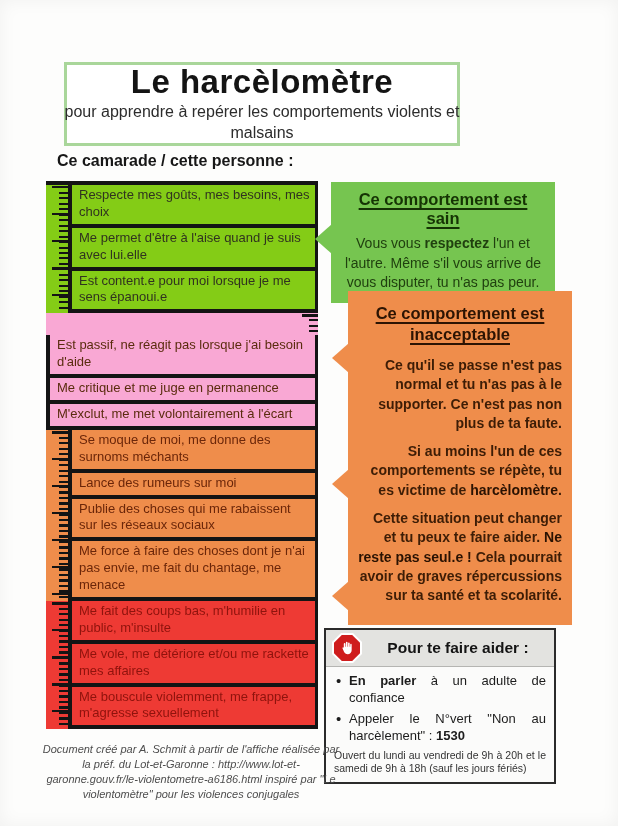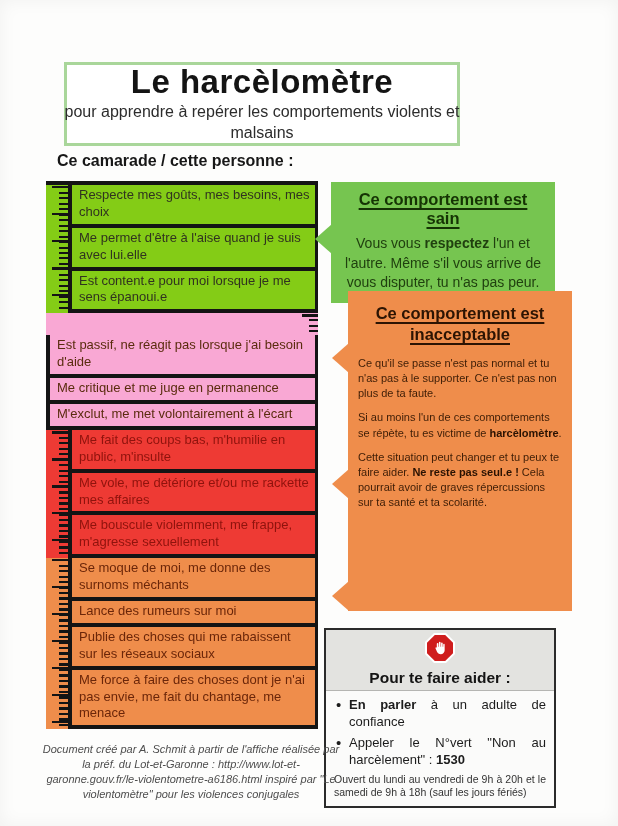--- a/index.html
+++ b/index.html
@@ -45,28 +45,28 @@
   .healthy h2 { text-align:center; font-size:16.5px; font-weight:bold; color:#153304;
       text-decoration:underline; text-decoration-thickness:2px; text-underline-offset:3px; margin-bottom:6px; }
   .healthy p { text-align:center; font-size:14px; line-height:1.4; color:#20400f; }
 
   .warning { top:291px; background:#ef8d4b; min-height:320px;margin-left:17px; }
   .warning .tail-1 { border-right-color:#ef8d4b; top:52px; }
   .warning .tail-2 { border-right-color:#ef8d4b; top:178px; }
   .warning .tail-3 { border-right-color:#ef8d4b; top:290px; }
   .warning h2 { text-align:center; font-size:16.5px; font-weight:bold; color:#2c1403; line-height:1.3;
       text-decoration:underline; text-decoration-thickness:2px; text-underline-offset:3px; margin:4px 6px 10px; }
-  .warning p { text-align:left; font-size:11px; line-height:1.38; color:#3d1d06; margin-bottom:9px; }
+  .warning p { text-align:right; font-size:14px; line-height:1.38; color:#3d1d06; margin-bottom:9px;font-weight:bold; }
   .warning b { color:#2a1202; }
 
   
   .help { position:absolute; left:324px; top:628px; width:232px; background:#fbfbfa;
           border:2px solid #2b2b2b; }
   .help-header { display:flex; align-items:center; gap:6px; background:#e3e3e0;
-          border-bottom:1px solid #b5b5b2; padding:3px 6px;flex-direction:column; }
+          border-bottom:1px solid #b5b5b2; padding:3px 6px; }
   .octagon-outer { width:30px; height:30px; flex:0 0 30px; background:#ffffff; display:flex; align-items:center; justify-content:center;
           clip-path:polygon(30% 0,70% 0,100% 30%,100% 70%,70% 100%,30% 100%,0 70%,0 30%); }
   .octagon-inner { width:26px; height:26px; background:#cf1d1d; display:flex; align-items:center; justify-content:center;
           clip-path:polygon(30% 0,70% 0,100% 30%,100% 70%,70% 100%,30% 100%,0 70%,0 30%); }
   .help-title { flex:1; text-align:center; font-size:15.5px; font-weight:bold; color:#141414; }
   .help-body { padding:5px 8px 6px; }
   .help-body ul { list-style:none; }
   .help-body li { position:relative; padding-left:15px; font-size:13px; line-height:1.32;
           text-align:justify; color:#1c1c1c; margin-bottom:4px; }
   .help-body li::before { content:"•"; position:absolute; left:2px; top:-1px; font-size:15px; }
@@ -101,36 +101,36 @@
 
     <div class="section sec-lorange">
       <div class="ruler"></div>
       <div class="rows">
         <div class="row">Est passif, ne réagit pas lorsque j'ai besoin d'aide</div>
         <div class="row">Me critique et me juge en permanence</div>
         <div class="row">M'exclut, me met volontairement à l'écart</div>
       </div>
     </div>
 
-    <div class="section sec-red">
-      <div class="ruler"></div>
-      <div class="rows">
-        <div class="row">Me fait des coups bas, m'humilie en public, m'insulte</div>
-        <div class="row">Me vole, me détériore et/ou me rackette mes affaires</div>
-        <div class="row">Me bouscule violemment, me frappe, m'agresse sexuellement</div>
-      </div>
-    </div>
-
     <div class="section sec-orange">
       <div class="ruler"></div>
       <div class="rows">
         <div class="row">Se moque de moi, me donne des surnoms méchants</div>
         <div class="row">Lance des rumeurs sur moi</div>
         <div class="row">Publie des choses qui me rabaissent sur les réseaux sociaux</div>
         <div class="row">Me force à faire des choses dont je n'ai pas envie, me fait du chantage, me menace</div>
+      </div>
+    </div>
+
+    <div class="section sec-red">
+      <div class="ruler"></div>
+      <div class="rows">
+        <div class="row">Me fait des coups bas, m'humilie en public, m'insulte</div>
+        <div class="row">Me vole, me détériore et/ou me rackette mes affaires</div>
+        <div class="row">Me bouscule violemment, me frappe, m'agresse sexuellement</div>
       </div>
     </div>
   </div>
 
   <div class="bubble healthy">
     <div class="tail"></div>
     <h2>Ce comportement est sain</h2>
     <p><span>Vous vous </span><b>respectez</b><span> l'un et l'autre. Même s'il vous arrive de vous disputer, tu n'as pas peur.</span></p>
   </div>
 

